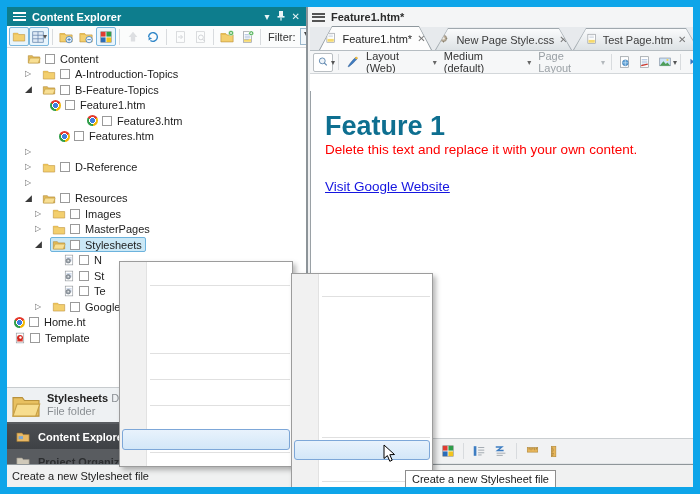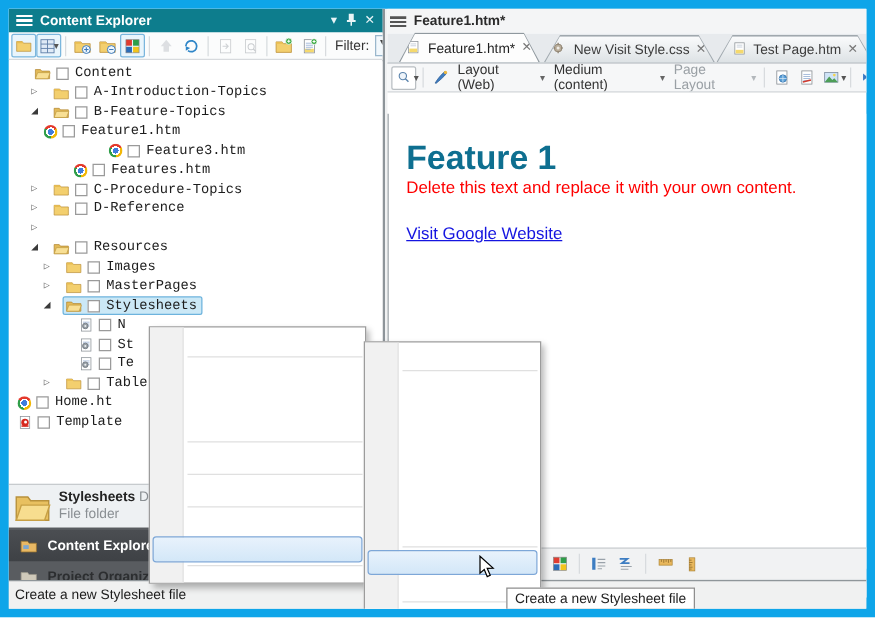--- a/index.html
+++ b/index.html
@@ -18,21 +18,21 @@
   #lp-toolbar{position:absolute;left:0;top:19px;right:0;height:22px;background:#fbfcfc;border-bottom:1px solid #d7dadd;display:flex;align-items:center;padding:0 2px;overflow:hidden;}
   .tbtn{width:20px;height:19px;display:inline-flex;align-items:center;justify-content:center;border:1px solid transparent;border-radius:2px;flex:0 0 auto;}
   .tbtn.sel{border-color:#7ab6dd;background:#e9f5fc;}
   .tbtn.dis{opacity:.45;}
   .tsep{width:1px;height:16px;background:#d8dbde;margin:0 3px;flex:0 0 auto;}
   .tdrop{color:#555;font-size:8px;margin-left:-2px;}
   #filter-label{margin:0 4px 0 4px;color:#333;}
   #filter-stub{width:13px;height:17px;border:1px solid #9ab7cc;background:#f2f8fc;color:#444;font-size:8px;display:flex;align-items:flex-start;justify-content:center;flex:0 0 auto;}
 
   #tree{position:absolute;left:0;top:42px;right:0;height:338px;background:#fff;overflow:hidden;padding-top:2px;}
-  .trow{height:15.5px;display:flex;align-items:center;white-space:nowrap;font-family:Liberation Mono, monospace;}
+  .trow{height:15.5px;display:flex;align-items:center;white-space:nowrap;}
   .arrow{width:17px;flex:0 0 auto;font-size:8px;color:#6e6e6e;text-align:left;padding-left:2px;line-height:1;}
   .arrow.exp{color:#3a3a3a;font-size:9px;}
   .row-core{display:flex;align-items:center;height:15px;padding:0 3px 0 1px;border:1px solid transparent;border-radius:2px;}
   .row-core.selected{background:#cbe8f6;border-color:#6db3dd;}
   .cbx{width:10px;height:10px;background:#fff;border:1px solid #9a9a9a;margin:0 5px 0 4px;flex:0 0 auto;}
   .tlabel{color:#1d1d1d;}
   .ticon{display:inline-flex;flex:0 0 auto;}
   .chrome-dot{width:11px;height:11px;border-radius:50%;
     background:radial-gradient(circle,#3f7ddd 0 2.4px,#ffffff 2.4px 3.6px,rgba(0,0,0,0) 3.6px),
     conic-gradient(from -60deg,#e4392c 0 33.3%,#f2b705 0 66.6%,#2f9e49 0);}
@@ -255,21 +255,21 @@
             <span class="ticon">
               <svg width="14" height="13" viewBox="0 0 16 16">
                 <path d="M1 4.5 h5 l1.2 1.5 H15 v7.5 H1 z" fill="#e3ba58" stroke="#b08430" stroke-width="0.7"></path>
                 <path d="M1 13.5 L3.2 7.5 H15.5 L13.3 13.5 z" fill="#f8df94" stroke="#c09a3e" stroke-width="0.7"></path>
               </svg>
             </span>
             <span class="cbx"></span>
             <span class="tlabel">B-Feature-Topics</span>
           </span>
         </div>
-        <div class="trow" style="padding-left: 26px;">
+        <div class="trow" style="padding-left: 41px;">
           <span class="row-core">
             <span class="ticon">
               <span class="chrome-dot"></span>
             </span>
             <span class="cbx"></span>
             <span class="tlabel">Feature1.htm</span>
           </span>
         </div>
         <div class="trow" style="padding-left: 78px;">
           <span class="row-core">
@@ -284,30 +284,20 @@
           <span class="row-core">
             <span class="ticon">
               <span class="chrome-dot"></span>
             </span>
             <span class="cbx"></span>
             <span class="tlabel">Features.htm</span>
           </span>
         </div>
         <div class="trow" style="padding-left: 16px;">
           <span class="arrow">▷</span>
-          <span class="row-core">
-            <span class="ticon">
-              <svg width="14" height="13" viewBox="0 0 16 16">
-                <path d="M1 4 h5.5 l1.2 1.6 H15 v8 H1 z" fill="#f3cf6e" stroke="#bb8f38" stroke-width="0.7"></path>
-                <path d="M1 4 h5.5 l1.2 1.6 H1 z" fill="#e8bd52"></path>
-              </svg>
-            </span>
-            <span class="cbx"></span>
-            <span class="tlabel">C-Procedure-Topics</span>
-          </span>
         </div>
         <div class="trow" style="padding-left: 16px;">
           <span class="arrow">▷</span>
           <span class="row-core">
             <span class="ticon">
               <svg width="14" height="13" viewBox="0 0 16 16">
                 <path d="M1 4 h5.5 l1.2 1.6 H15 v8 H1 z" fill="#f3cf6e" stroke="#bb8f38" stroke-width="0.7"></path>
                 <path d="M1 4 h5.5 l1.2 1.6 H1 z" fill="#e8bd52"></path>
               </svg>
             </span>
@@ -415,21 +405,21 @@
         <div class="trow" style="padding-left: 26px;">
           <span class="arrow">▷</span>
           <span class="row-core">
             <span class="ticon">
               <svg width="14" height="13" viewBox="0 0 16 16">
                 <path d="M1 4 h5.5 l1.2 1.6 H15 v8 H1 z" fill="#f3cf6e" stroke="#bb8f38" stroke-width="0.7"></path>
                 <path d="M1 4 h5.5 l1.2 1.6 H1 z" fill="#e8bd52"></path>
               </svg>
             </span>
             <span class="cbx"></span>
-            <span class="tlabel">Table</span>
+            <span class="tlabel">Google</span>
           </span>
         </div>
         <div class="trow" style="padding-left: 5px;">
           <span class="row-core">
             <span class="ticon">
               <span class="chrome-dot"></span>
             </span>
             <span class="cbx"></span>
             <span class="tlabel">Home.ht</span>
           </span>
@@ -503,21 +493,21 @@
         </div>
         <div class="doc-tab" style="left: 125px; width: 137px;">
           <div class="in">
             <span class="ticon">
               <svg width="12" height="13" viewBox="0 0 16 16">
                 <circle cx="6" cy="6.5" r="4.2" fill="#b9ad9a" stroke="#857a68" stroke-width="0.8"></circle>
                 <circle cx="6" cy="6.5" r="1.6" fill="#efece6"></circle>
                 <path d="M6 1 v2 M6 10 v2 M1 6.5 h2 M9 6.5 h2" stroke="#857a68" stroke-width="1.2"></path>
               </svg>
             </span>
-            <span>New Visit Style.css</span>
+            <span>New Page Style.css</span>
             <span class="tab-close">✕</span>
           </div>
         </div>
         <div class="doc-tab" style="left: 263px; width: 126px;">
           <div class="in">
             <span class="ticon">
               <svg width="12" height="13" viewBox="0 0 16 16">
                 <rect x="2.5" y="1" width="10" height="12" fill="#fff" stroke="#8a9096" stroke-width="0.8"></rect>
                 <rect x="3.3" y="8.5" width="8.4" height="3.8" fill="#f5d96d"></rect>
                 <path d="M4.5 3.5 h6 M4.5 5.5 h6" stroke="#b9c4d2" stroke-width="0.8"></path>
@@ -542,21 +532,21 @@
         <span class="tbtn">
           <span class="ticon">
             <svg width="13" height="14" viewBox="0 0 16 16">
               <path d="M2.5 13.5 C5 9.5 8.5 5 12 2.2 L13.8 4 C11 7.5 7 11 3.5 13.8 Z" fill="#3f7cc0" stroke="#2c5a8f" stroke-width="0.6"></path>
               <circle cx="12.8" cy="3" r="1.6" fill="#f0b93c"></circle>
             </svg>
           </span>
         </span>
         <span class="dd-label">Layout (Web)</span>
         <span class="dd-arrow">▾</span>
-        <span class="dd-label">Medium (content)</span>
+        <span class="dd-label">Medium (default)</span>
         <span class="dd-arrow">▾</span>
         <span class="dd-label dis">Page Layout</span>
         <span class="dd-arrow dis">▾</span>
         <span class="tsep"></span>
         <span class="tbtn">
           <span class="ticon">
             <svg width="13" height="14" viewBox="0 0 16 16">
               <rect x="3" y="1.5" width="10" height="13" fill="#fff" stroke="#8a9096" stroke-width="0.8"></rect>
               <circle cx="9" cy="9" r="3.6" fill="#5aa0d8" stroke="#2f6da8" stroke-width="0.7"></circle>
               <path d="M5.4 9 h7.2 M9 5.4 v7.2" stroke="#dcebf7" stroke-width="0.7"></path>

